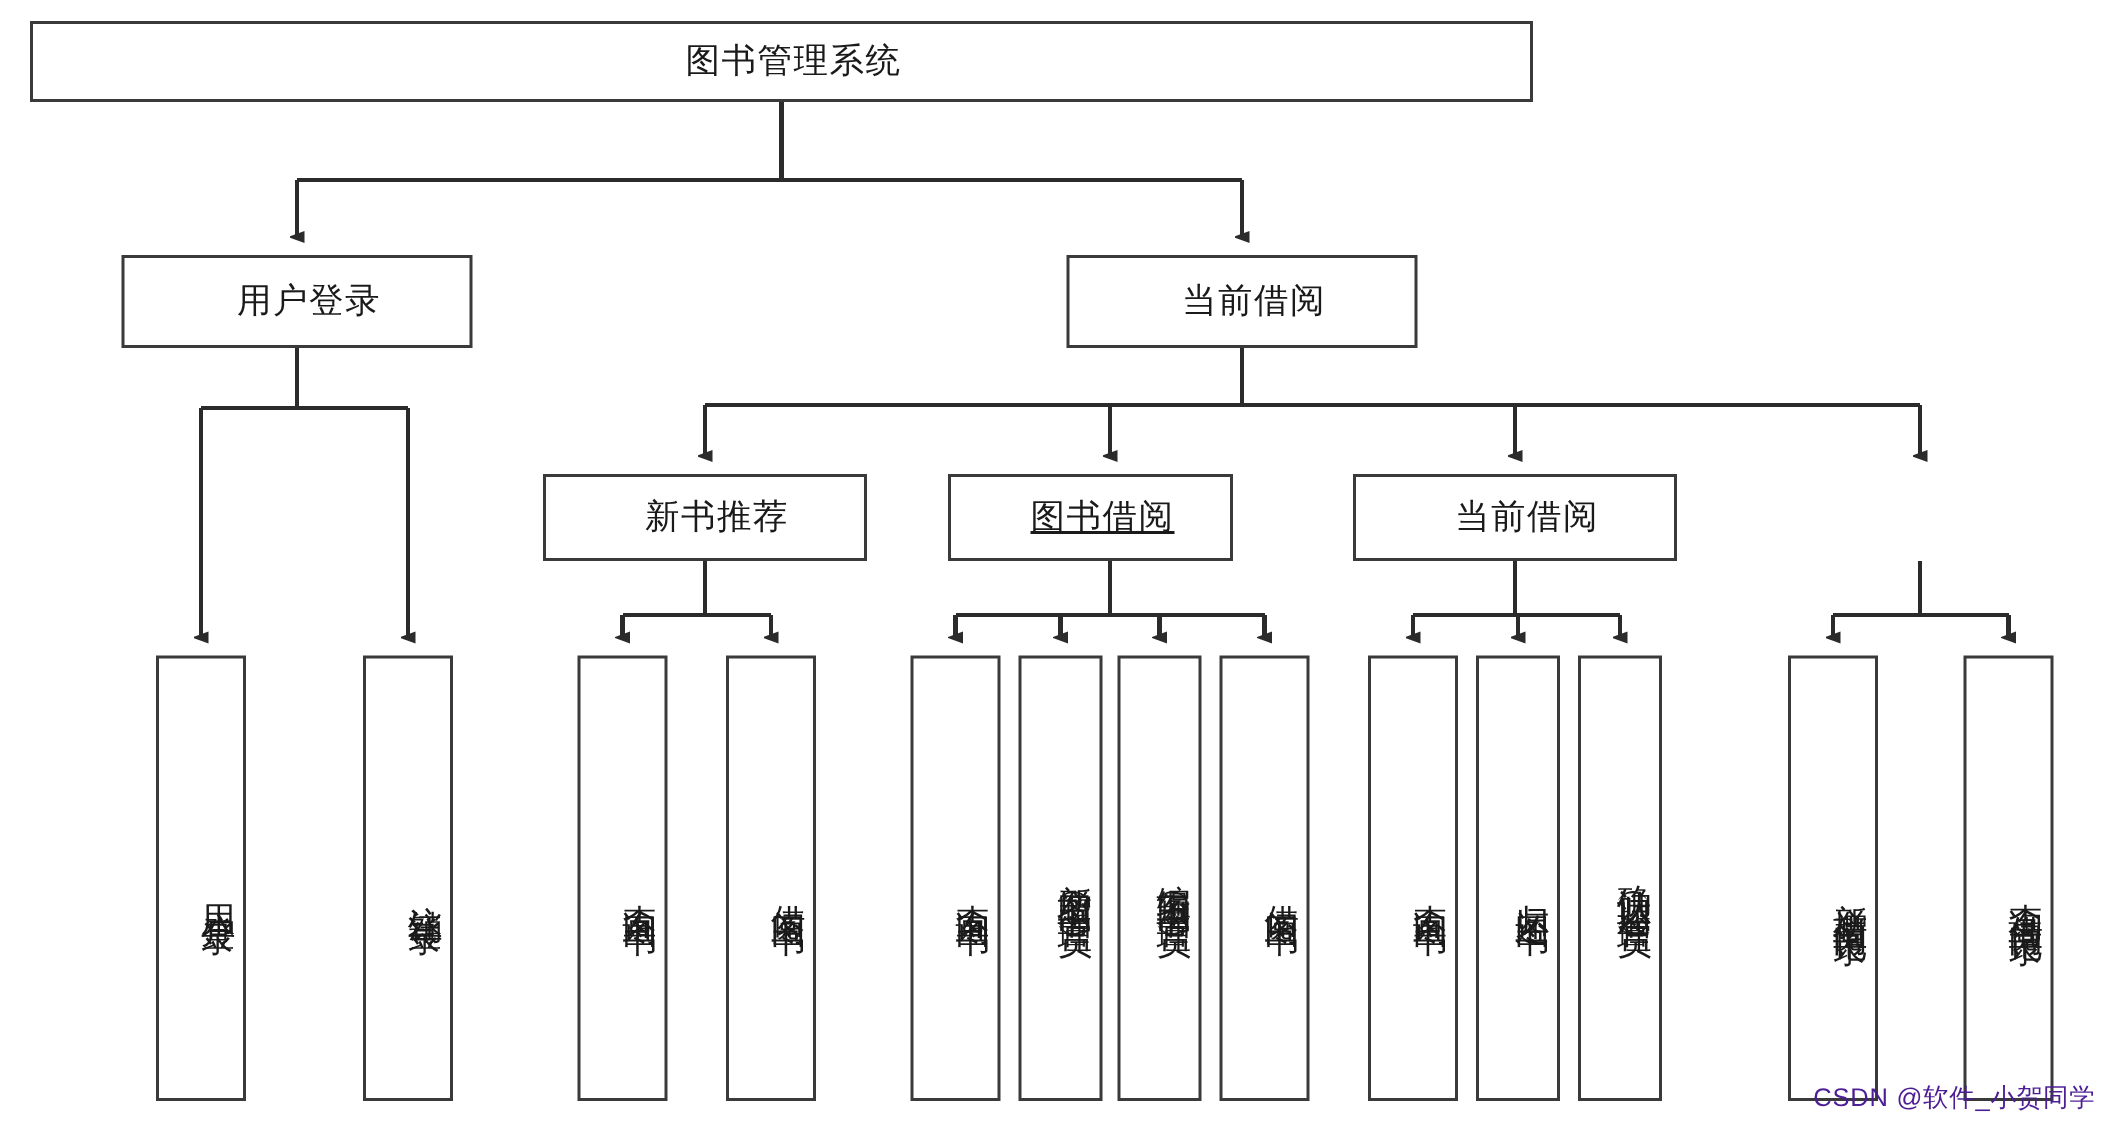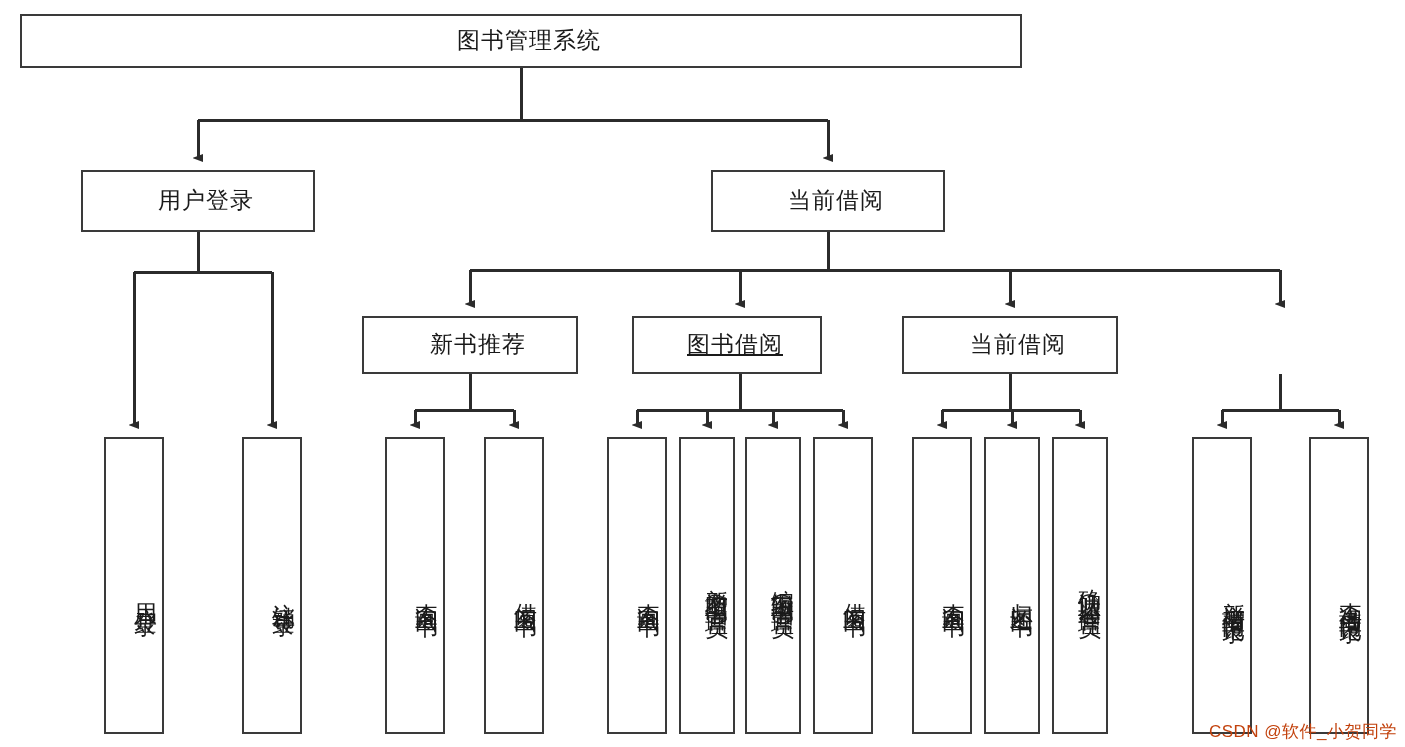--- a/index.html
+++ b/index.html
@@ -55,21 +55,21 @@
     writing-mode: vertical-rl;
     text-orientation: upright;
     display: block;
     white-space: nowrap;
   }
   #watermark {
     position: absolute;
     right: 8px;
     bottom: 4px;
     font-size: 17px;
-    color: #c2410c;
+    color: #4c1d95;
     z-index: 5;
     white-space: nowrap;
     letter-spacing: 0.5px;
   }
 </style>
 </head>
 <body>
 
 <div id="stage">
 

